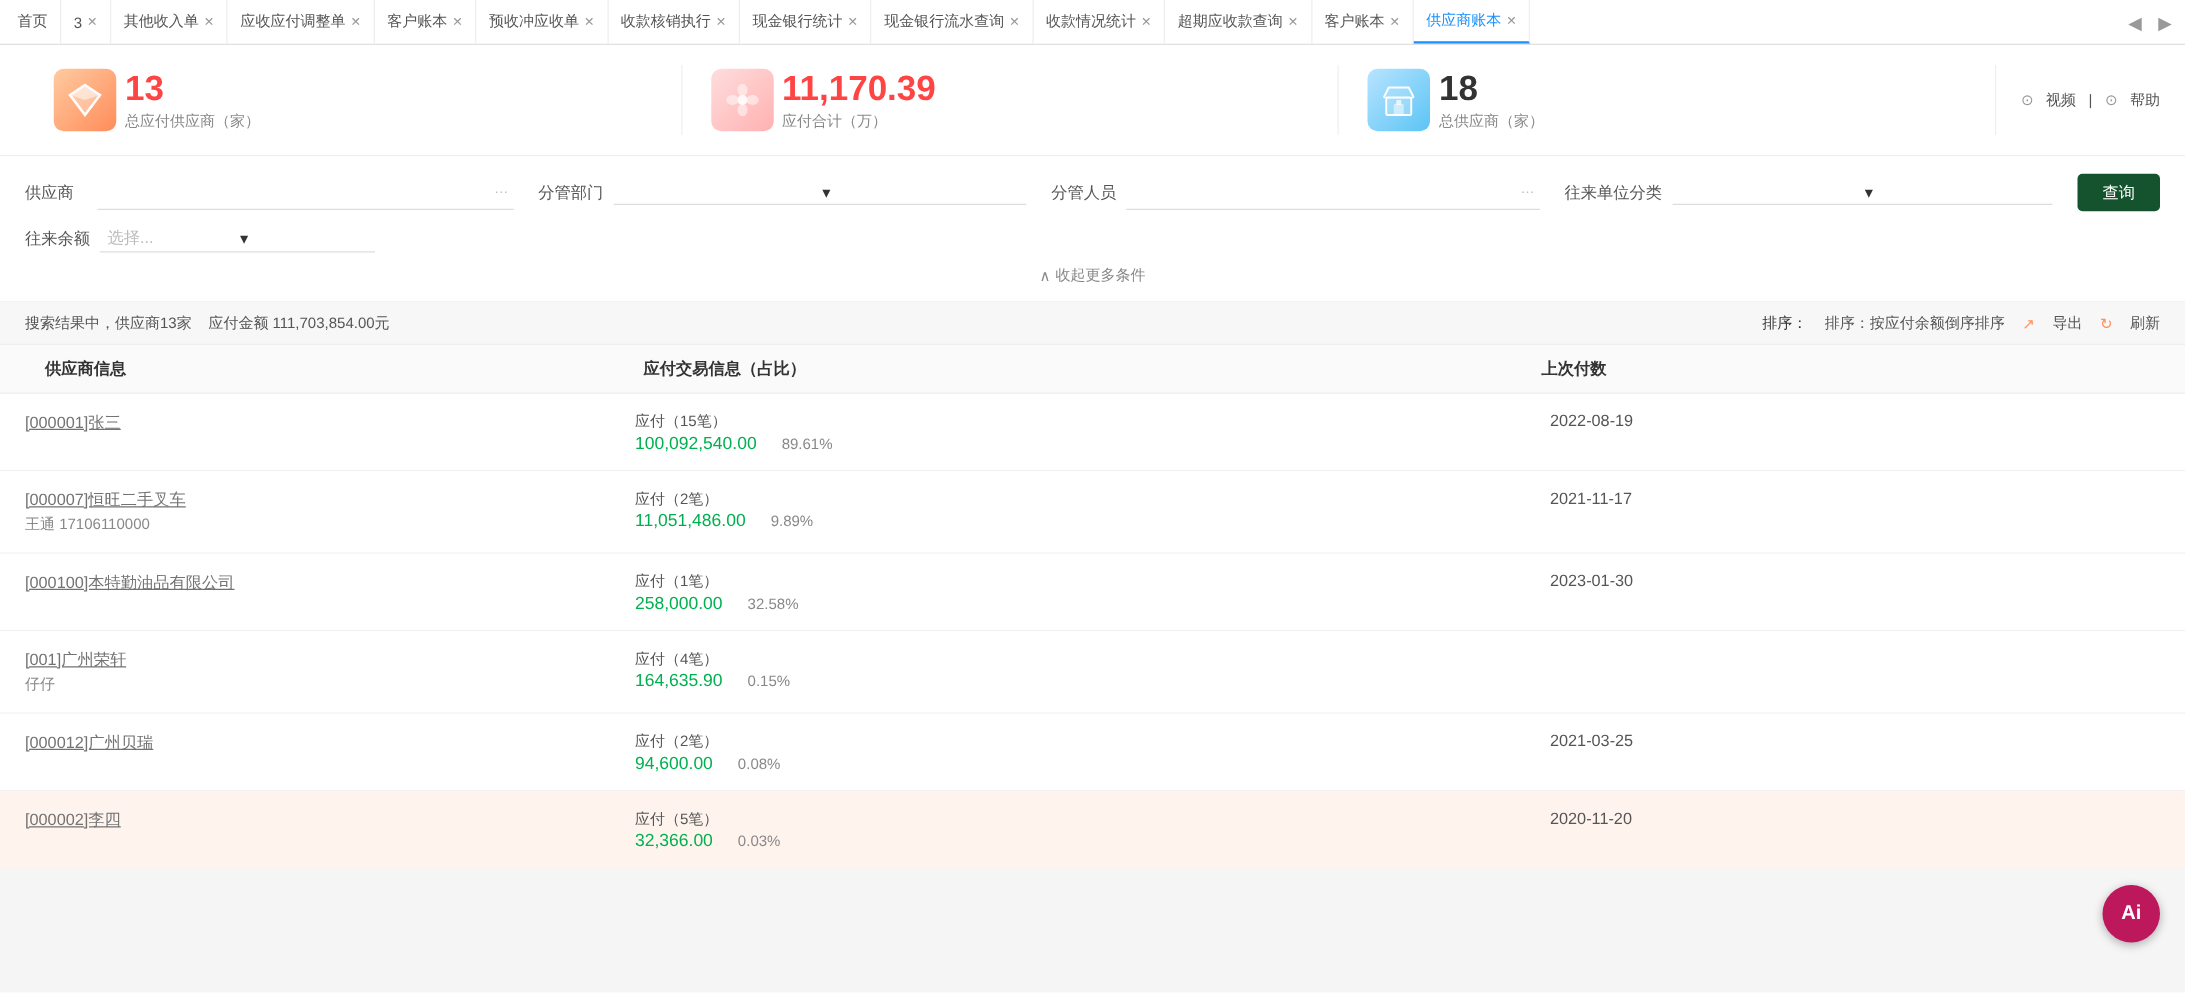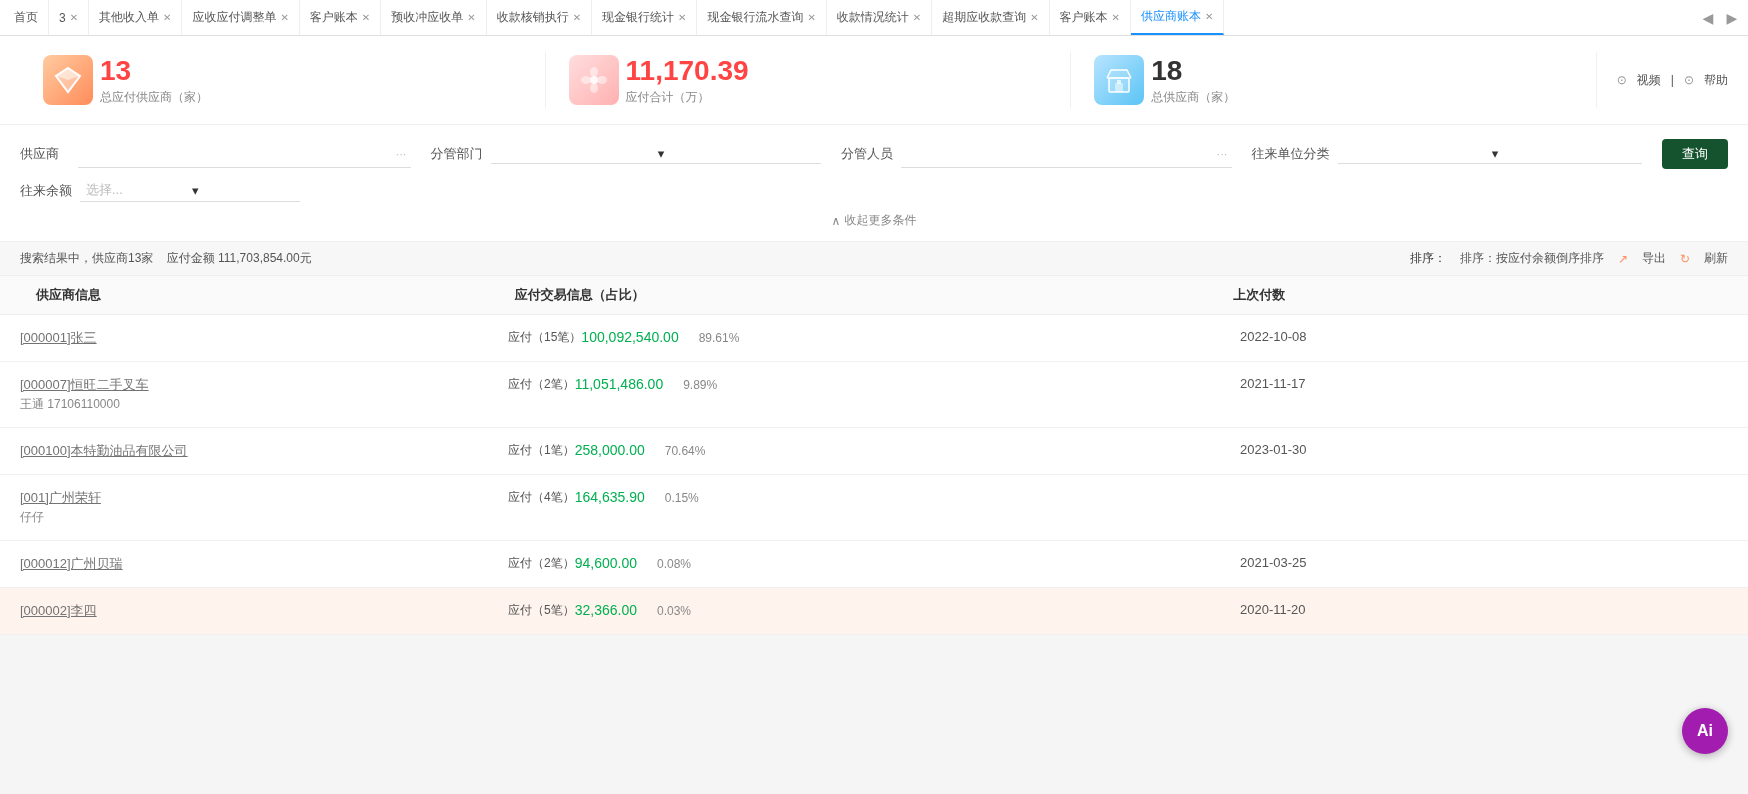--- a/index.html
+++ b/index.html
@@ -221,21 +221,21 @@
     .table-row.highlighted { background: #fff3ee; }
 
     .supplier-link {
       color: #737373;
       cursor: pointer;
       font-size: 13px;
       text-decoration: underline;
     }
     .supplier-sub { font-size: 12px; color: #888; margin-top: 2px; }
 
-    .transaction-info { display: flex; flex-direction: row; }
+    .transaction-info { display: flex; flex-direction: column; }
     .tx-label { font-size: 12px; color: #555; }
     .tx-amount {
       font-size: 14px;
       color: #00b050;
       font-weight: 500;
       cursor: pointer;
     }
     .tx-percent { font-size: 12px; color: #888; margin-left: 12px; }
     .tx-row { display: flex; align-items: baseline; gap: 8px; }
 
@@ -474,21 +474,21 @@
       <div class="col-transaction">
         <div class="transaction-info">
           <span class="tx-label">应付（15笔）</span>
           <div class="tx-row">
             <span class="tx-amount">100,092,540.00</span>
             <span class="tx-percent">89.61%</span>
           </div>
         </div>
       </div>
       <div class="col-last-payment">
-        <span class="last-payment">2022-10-08</span>
+        <span class="last-payment">2022-08-19</span>
       </div>
     </div>
 
     <div class="table-row">
       <div class="col-supplier">
         <span class="supplier-link">[000007]恒旺二手叉车</span>
         <div class="supplier-sub">王通  17106110000</div>
       </div>
       <div class="col-transaction">
         <div class="transaction-info">
@@ -506,21 +506,21 @@
 
     <div class="table-row">
       <div class="col-supplier">
         <span class="supplier-link">[000100]本特勤油品有限公司</span>
       </div>
       <div class="col-transaction">
         <div class="transaction-info">
           <span class="tx-label">应付（1笔）</span>
           <div class="tx-row">
             <span class="tx-amount">258,000.00</span>
-            <span class="tx-percent">70.64%</span>
+            <span class="tx-percent">32.58%</span>
           </div>
         </div>
       </div>
       <div class="col-last-payment">
         <span class="last-payment">2023-01-30</span>
       </div>
     </div>
 
     <div class="table-row">
       <div class="col-supplier">
@@ -573,13 +573,13 @@
         </div>
       </div>
       <div class="col-last-payment">
         <span class="last-payment">2020-11-20</span>
       </div>
     </div>
 
   </div>
 </div>
 
-<div style="position:fixed;bottom:40px;right:20px;background:#a21caf;color:white;border-radius:50%;width:46px;height:46px;display:flex;align-items:center;justify-content:center;font-size:16px;font-weight:bold;cursor:pointer;box-shadow:0 2px 8px rgba(0,0,0,0.3);">Ai</div>
+<div style="position:fixed;bottom:40px;right:20px;background:#be185d;color:white;border-radius:50%;width:46px;height:46px;display:flex;align-items:center;justify-content:center;font-size:16px;font-weight:bold;cursor:pointer;box-shadow:0 2px 8px rgba(0,0,0,0.3);">Ai</div>
 
 </body></html>

